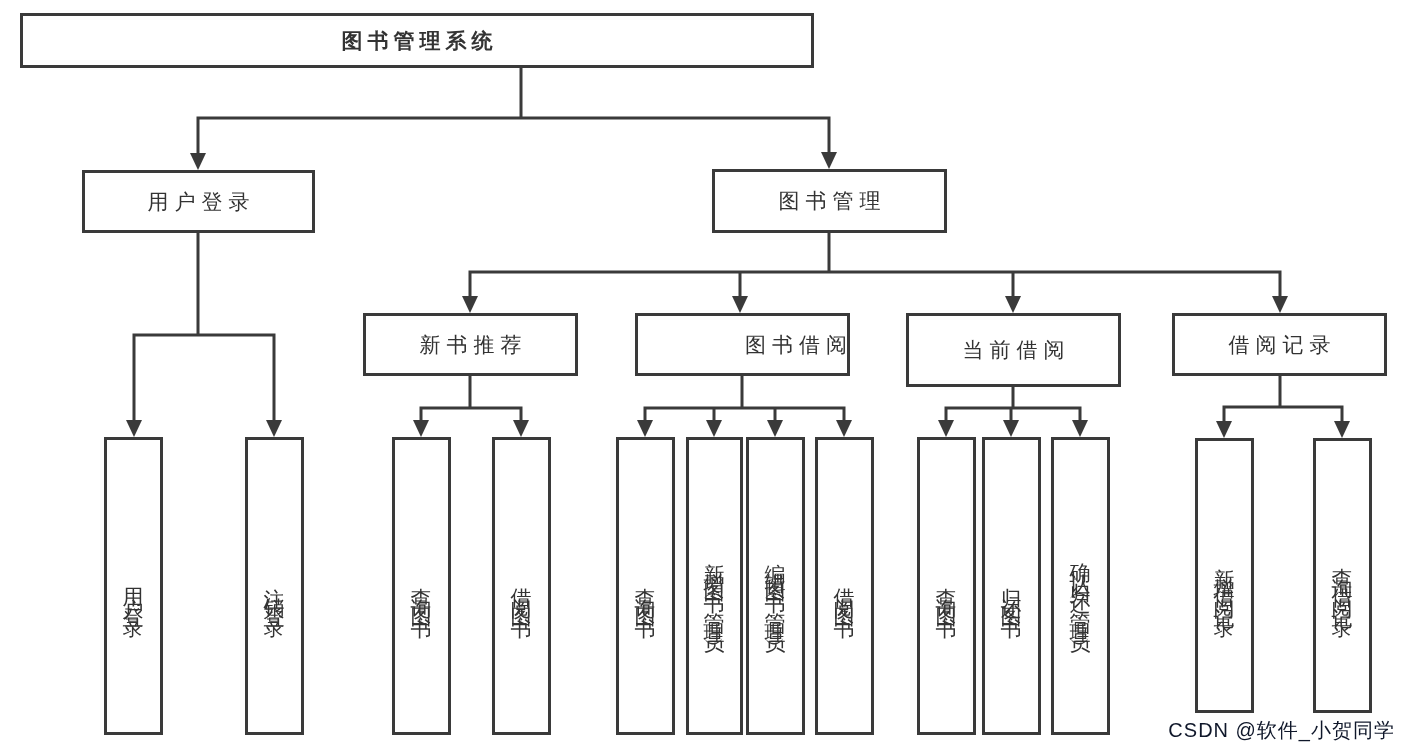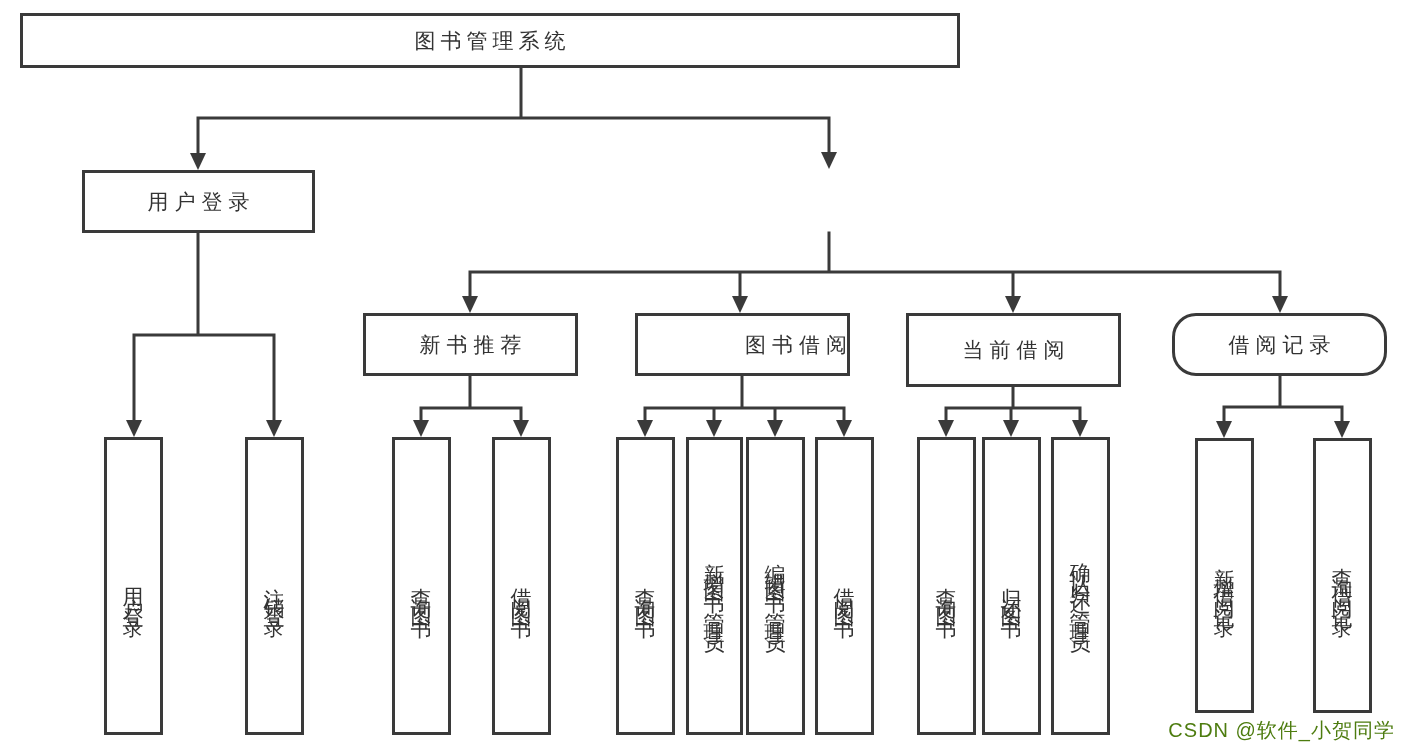--- a/index.html
+++ b/index.html
@@ -12,36 +12,36 @@
     position:absolute;box-sizing:border-box;background:#ffffff;
     border:3px solid #3a3a3a;display:flex;align-items:center;justify-content:center;
   }
   .hlabel{font-size:21px;letter-spacing:6px;margin-right:-6px;white-space:nowrap;}
   .root .hlabel{letter-spacing:5px;margin-right:-5px;}
   .vlabel{
     writing-mode:vertical-rl;font-size:21px;letter-spacing:10px;margin-bottom:-10px;
     white-space:nowrap;line-height:1;
   }
   
-  .b-root{left:20px;top:13px;width:940px;height:55px;}
+  .b-root{left:20px;top:13px;width:794px;height:55px;font-weight:bold;}
   .b-userlogin{left:82px;top:170px;width:233px;height:63px;}
   .b-bookmgmt{left:712px;top:169px;width:235px;height:64px;}
   .b-newbooks{left:363px;top:313px;width:215px;height:63px;}
   .b-bookborrow{left:635px;top:313px;width:215px;height:63px;justify-content:flex-end;}
   .b-current{left:906px;top:313px;width:215px;height:74px;}
-  .b-records{left:1172px;top:313px;width:215px;height:63px;border-radius:24px;}
+  .b-records{left:1172px;top:313px;width:215px;height:63px;}
   .leaf{top:437px;width:59px;height:298px;}
   .b-a1{left:104px;} .b-a2{left:245px;}
   .b-b1{left:392px;} .b-b2{left:492px;}
   .b-c1{left:616px;} .b-c2{left:686px;width:57px;} .b-c3{left:746px;} .b-c4{left:815px;}
   .b-d1{left:917px;} .b-d2{left:982px;} .b-d3{left:1051px;}
   .b-e1{left:1195px;top:438px;height:275px;} .b-e2{left:1313px;top:438px;height:275px;}
   #watermark{
     position:absolute;right:10px;bottom:3px;font-size:20px;letter-spacing:1px;
-    color:#4d7c0f;text-shadow:1px 1px 0 #ffffff;white-space:nowrap;
+    color:#0f172a;text-shadow:1px 1px 0 #ffffff;white-space:nowrap;
   }
 </style>
 </head>
 <body>
 
 <div id="stage">
 
   <svg id="wires" viewBox="0 0 1405 747" xmlns="http://www.w3.org/2000/svg">
     <g stroke="#3a3a3a" stroke-width="3" fill="none" stroke-linecap="square">
       <path d="M521 68 V118 M198 118 H829 M198 118 V154 M829 118 V153"></path>
@@ -74,20 +74,23 @@
       <polygon points="1334,421 1350,421 1342,438"></polygon>
     </g>
   </svg>
 
   <div class="box root b-root">
     <span class="hlabel">图书管理系统</span>
   </div>
 
   <div class="box b-userlogin">
     <span class="hlabel">用户登录</span>
+  </div>
+  <div class="box b-bookmgmt">
+    <span class="hlabel">图书管理</span>
   </div>
 
   <div class="box b-newbooks">
     <span class="hlabel">新书推荐</span>
   </div>
   <div class="box b-bookborrow">
     <span class="hlabel">图书借阅</span>
   </div>
   <div class="box b-current">
     <span class="hlabel">当前借阅</span>

